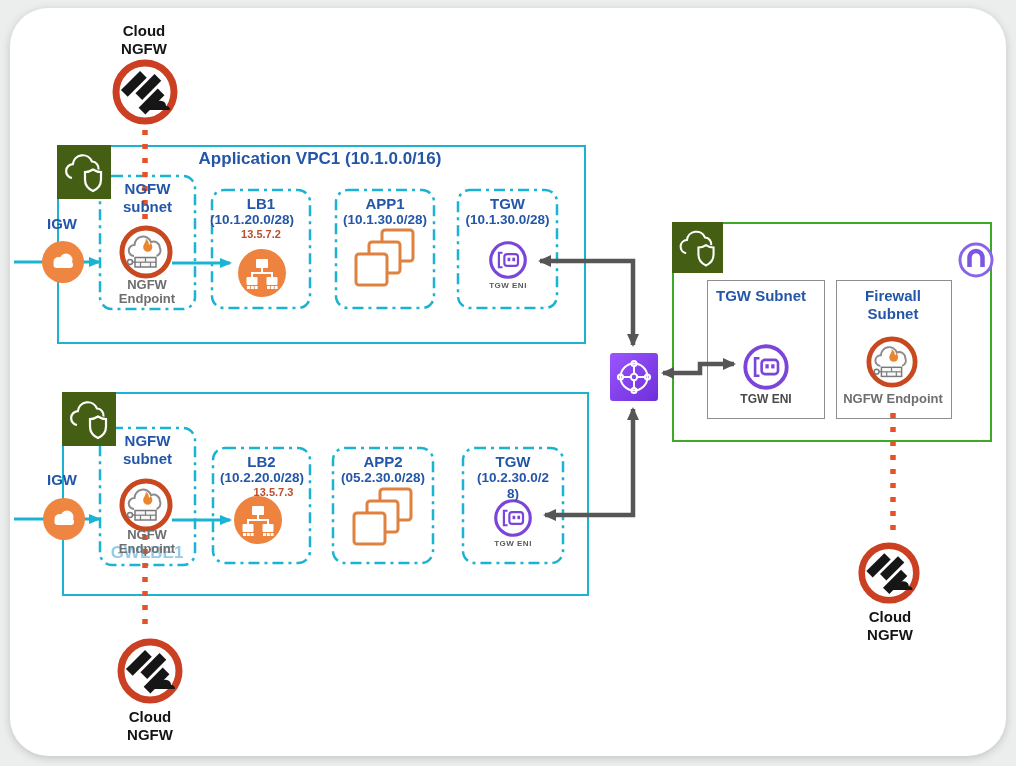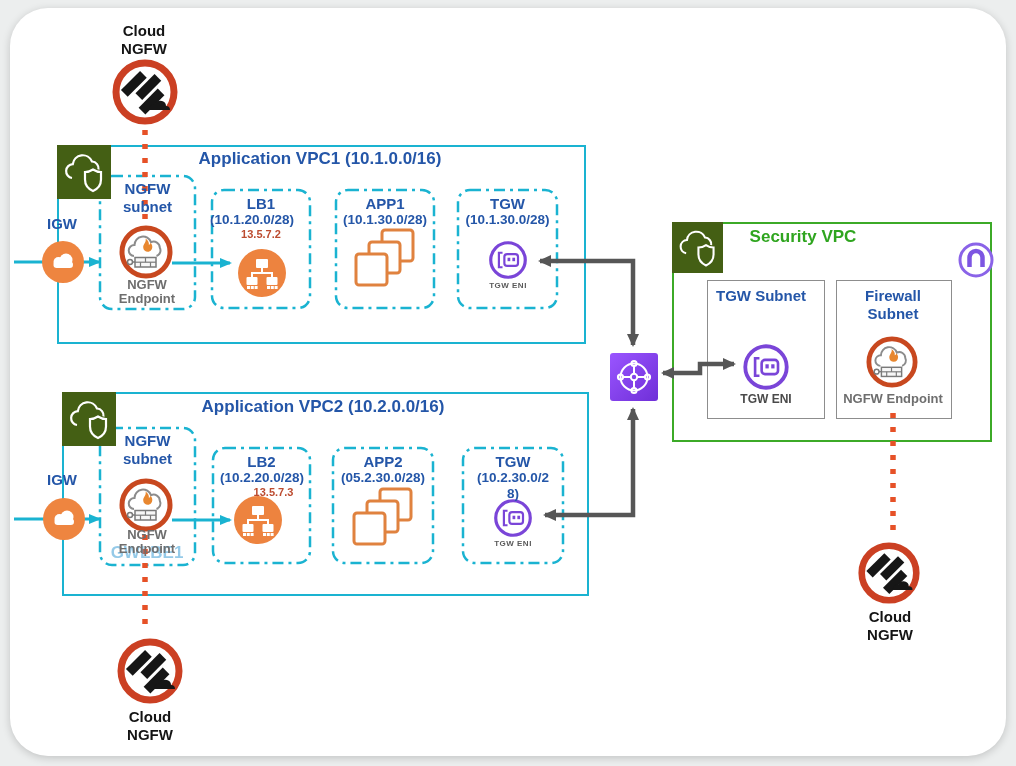--- a/index.html
+++ b/index.html
@@ -187,21 +187,20 @@
   </div>
   <div class="abs ctr tiny-eni z5" style="left:478px;top:281px;width:60px;">TGW ENI</div>
 
   <div class="abs z5" style="left:62px;top:392px;">
     <svg width="54" height="54" viewBox="0 0 54 54">
       <rect width="54" height="54" fill="#445f14"></rect>
       <path d="M15 33 a7 7 0 0 1 .8-13.9 A10 10 0 0 1 35 16.5 a7 7 0 0 1 6.5 8" fill="none" stroke="#fff" stroke-width="2.2"></path>
       <path d="M36 24.5 c3 2 5.5 2.5 8 2.5 v7.5 c0 6-3.5 9.5-8 11.5 c-4.5-2-8-5.5-8-11.5 v-7.5 c2.5 0 5-.5 8-2.5 z" fill="#445f14" stroke="#fff" stroke-width="2.2"></path>
     </svg>
   </div>
-  <div class="abs ctr vpc-title z5" style="left:123px;top:397px;width:400px;">Application VPC2 (10.2.0.0/16)</div>
 
   <div class="abs ctr igw-lbl z5" style="left:36px;top:471px;width:52px;">IGW</div>
   <div class="abs z5" style="left:43px;top:498px;">
     <svg width="42" height="42" viewBox="0 0 42 42">
       <circle cx="21" cy="21" r="21" fill="#ee8540"></circle>
       <g fill="#fff">
           <circle cx="16.5" cy="21" r="5"></circle>
           <circle cx="24" cy="19" r="6.5"></circle>
           <rect x="11.5" y="20.5" width="19.5" height="6.5" rx="3.2"></rect>
         </g>
@@ -302,21 +301,20 @@
     </svg>
   </div>
 
   <div class="abs z5" style="left:672px;top:222px;">
     <svg width="51" height="51" viewBox="0 0 54 54">
       <rect width="54" height="54" fill="#445f14"></rect>
       <path d="M15 33 a7 7 0 0 1 .8-13.9 A10 10 0 0 1 35 16.5 a7 7 0 0 1 6.5 8" fill="none" stroke="#fff" stroke-width="2.2"></path>
       <path d="M36 24.5 c3 2 5.5 2.5 8 2.5 v7.5 c0 6-3.5 9.5-8 11.5 c-4.5-2-8-5.5-8-11.5 v-7.5 c2.5 0 5-.5 8-2.5 z" fill="#445f14" stroke="#fff" stroke-width="2.2"></path>
     </svg>
   </div>
-  <div class="abs ctr sec-title z5" style="left:723px;top:227px;width:160px;">Security VPC</div>
   <div class="abs z5" style="left:957px;top:241px;">
     <svg width="38" height="38" viewBox="0 0 38 38">
       <circle cx="19" cy="19" r="16" fill="#fff" stroke="#8a63e8" stroke-width="3"></circle>
       <path d="M12.5 26 V16.5 a6.5 6.5 0 0 1 13 0 V26" fill="none" stroke="#7d55e2" stroke-width="4.5"></path>
     </svg>
   </div>
 
   <div class="abs ctr subnet-title z5" style="left:707px;top:287px;width:108px;">TGW Subnet</div>
   <div class="abs z5" style="left:742px;top:343px;">
     <svg width="48" height="48" viewBox="0 0 44 44">

